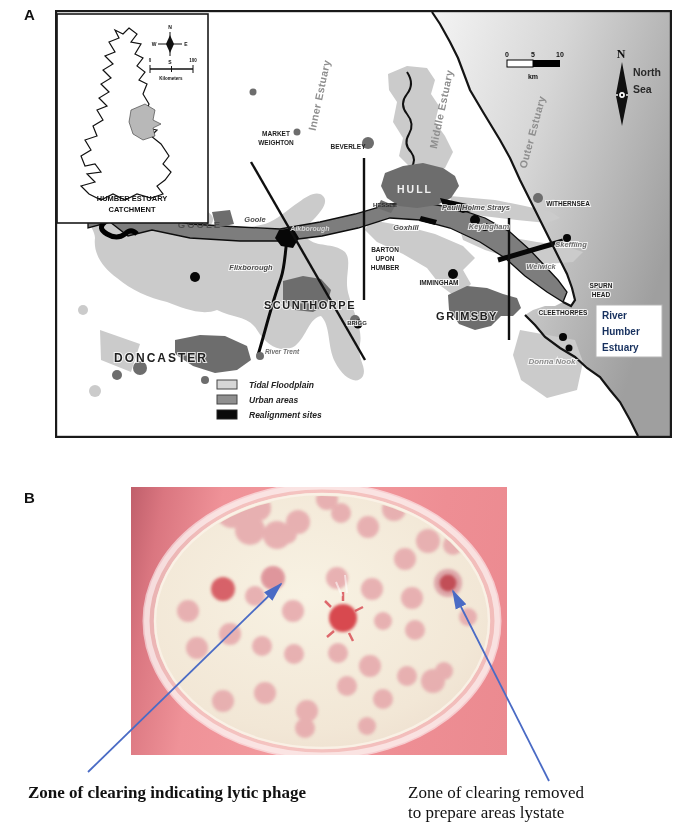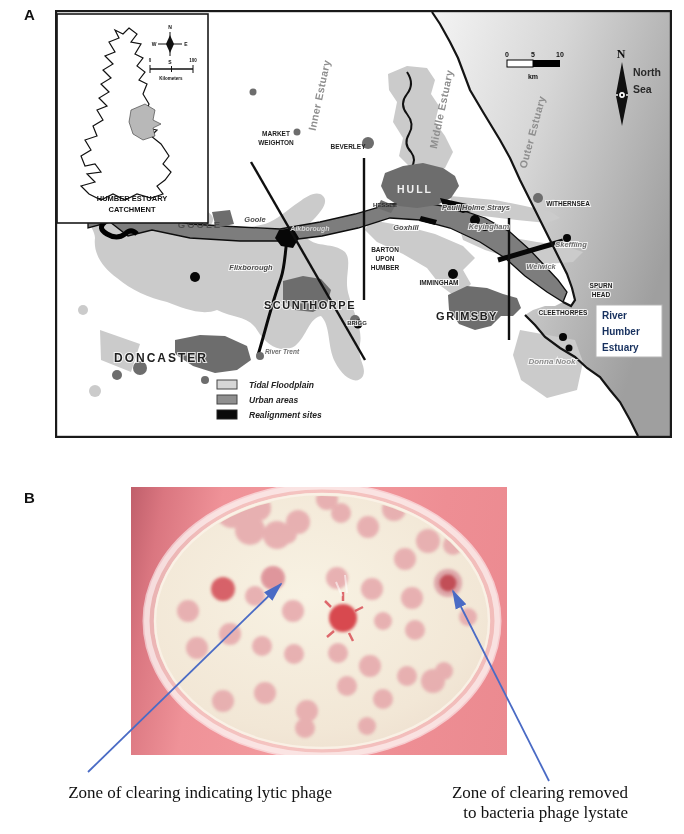--- a/index.html
+++ b/index.html
@@ -25,22 +25,22 @@
   .insetTitle{font:700 7.5px "Liberation Sans",sans-serif;fill:#111;}
   .scaleTick{font:700 7px "Liberation Sans",sans-serif;fill:#111;}
   .seaName{font:700 10.5px "Liberation Sans",sans-serif;fill:#2a2a2a;}
   .nLetter{font:700 12px "Liberation Serif",serif;fill:#111;}
   .legendTxt{font:italic 700 8.5px "Liberation Sans",sans-serif;fill:#222;}
   .riverBoxTxt{font:700 10px "Liberation Sans",sans-serif;fill:#16305e;}
   .photo{position:absolute;left:131px;top:487px;width:376px;height:268px;
     background:linear-gradient(100deg,#c05f6b 0%,#da7680 8%,#ef9298 22%,#f29a9e 45%,#ee8e94 75%,#eb8a90 100%);}
   .overlayB{position:absolute;left:0;top:440px;width:684px;height:394px;pointer-events:none;}
   .caption{position:absolute;font:400 17px "Liberation Serif",serif;color:#111;line-height:20px;}
-  #capL{left:2px;top:783px;width:330px;text-align:right;}
-  #capR{left:408px;top:783px;width:220px;text-align:right;}
+  #capL{left:2px;top:783px;width:330px;text-align:center;font-weight:bold;}
+  #capR{left:408px;top:783px;width:220px;text-align:left;}
 </style>
 </head>
 <body>
 
 <div class="page">
 
   <div id="labelA" class="panel-label">A</div>
 
   <div class="map-wrap">
   <svg width="617" height="428" viewBox="0 0 617 428" xmlns="http://www.w3.org/2000/svg">
@@ -313,16 +313,16 @@
     </defs>
     <line x1="88" y1="332" x2="281" y2="144" stroke="#4a6bc5" stroke-width="1.8" marker-end="url(#ah)"></line>
     <line x1="549" y1="341" x2="453" y2="151" stroke="#4a6bc5" stroke-width="1.8" marker-end="url(#ah)"></line>
   </svg>
 
   <div id="capL" class="caption">
     <span>Zone of clearing indicating lytic phage</span><br>
   </div>
   <div id="capR" class="caption">
     <span>Zone of clearing removed</span><br>
-    <span>to bacteria phage lystate</span>
+    <span>to prepare areas lystate</span>
   </div>
 
 </div>
 
 </body></html>

